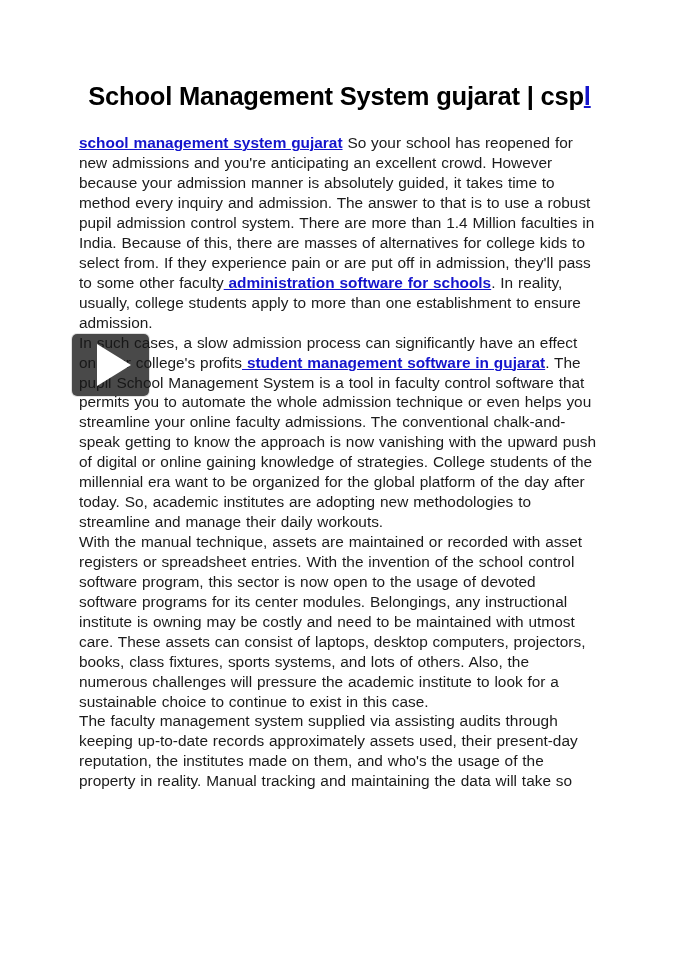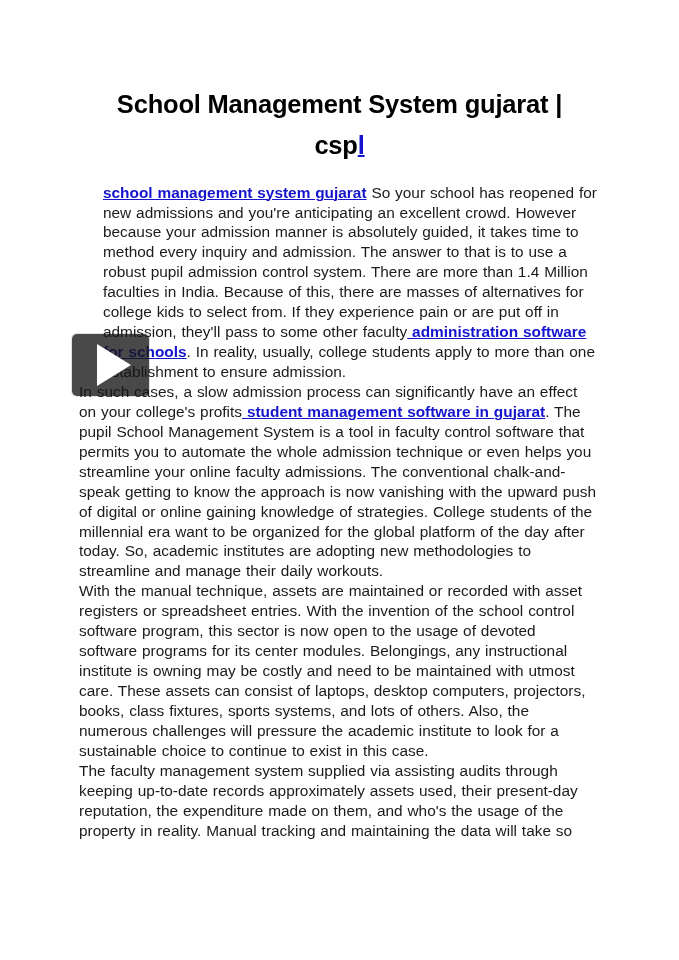--- a/index.html
+++ b/index.html
@@ -14,21 +14,21 @@
   }
   .page {
     position: relative;
     width: 679px;
     height: 960px;
     background: #ffffff;
     overflow: hidden;
     box-sizing: border-box;
   }
   .doc-title {
-    margin: 8px;
+    margin: 0;
     padding: 76px 84px 0 84px;
     font-size: 25.5px;
     font-weight: bold;
     line-height: 1.62;
     text-align: center;
     color: #000000;
     letter-spacing: -0.2px;
   }
   .doc-title .title-tail {
     color: #1414cc;
@@ -42,21 +42,20 @@
     margin: 0;
     padding: 0;
     font-size: 15.4px;
     line-height: 1.295;
     color: #1b1b1b;
     text-align: left;
     word-spacing: 0.6px;
   }
   p.first-para {
     margin-top: 16px;
-    margin-left: 24px;
   }
   p.para + p.para {
     margin-top: 0;
   }
   a.inline-link,
   span.inline-link {
     color: #1414cc;
     font-weight: bold;
     text-decoration: underline;
     text-underline-offset: 1px;
@@ -94,21 +93,21 @@
   <h1 class="doc-title"><span>School Management System gujarat | </span><span>csp</span><span class="title-tail">l</span></h1>
 
   <div class="body-col">
 
     <p class="para first-para"><span class="inline-link">school management system gujarat</span><span> So your school has reopened for new admissions and you're anticipating an excellent crowd. However because your admission manner is absolutely guided, it takes time to method every inquiry and admission. The answer to that is to use a robust pupil admission control system. There are more than 1.4 Million faculties in India. Because of this, there are masses of alternatives for college kids to select from. If they experience pain or are put off in admission, they'll pass to some other faculty</span><span class="inline-link"> administration software for schools</span><span>. In reality, usually, college students apply to more than one establishment to ensure admission.</span></p>
 
     <p class="para"><span>In such cases, a slow admission process can significantly have an effect on your college's profits</span><span class="inline-link"> student management software in gujarat</span><span>. The pupil School Management System is a tool in faculty control software that permits you to automate the whole admission technique or even helps you streamline your online faculty admissions. The conventional chalk-and-speak getting to know the approach is now vanishing with the upward push of digital or online gaining knowledge of strategies. College students of the millennial era want to be organized for the global platform of the day after today. So, academic institutes are adopting new methodologies to streamline and manage their daily workouts.</span></p>
 
     <p class="para">With the manual technique, assets are maintained or recorded with asset registers or spreadsheet entries. With the invention of the school control software program, this sector is now open to the usage of devoted software programs for its center modules. Belongings, any instructional institute is owning may be costly and need to be maintained with utmost care. These assets can consist of laptops, desktop computers, projectors, books, class fixtures, sports systems, and lots of others. Also, the numerous challenges will pressure the academic institute to look for a sustainable choice to continue to exist in this case.</p>
 
-    <p class="para">The faculty management system supplied via assisting audits through keeping up-to-date records approximately assets used, their present-day reputation, the expenditure made on them, and who's the usage of the property in reality. Manual tracking and maintaining the data will take so</p>
+    <p class="para">The faculty management system supplied via assisting audits through keeping up-to-date records approximately assets used, their present-day reputation, the institutes made on them, and who's the usage of the property in reality. Manual tracking and maintaining the data will take so</p>
 
   </div>
 
   <div class="video-overlay">
     <span class="play-triangle"></span>
   </div>
 
 </div>
 
 </body></html>

